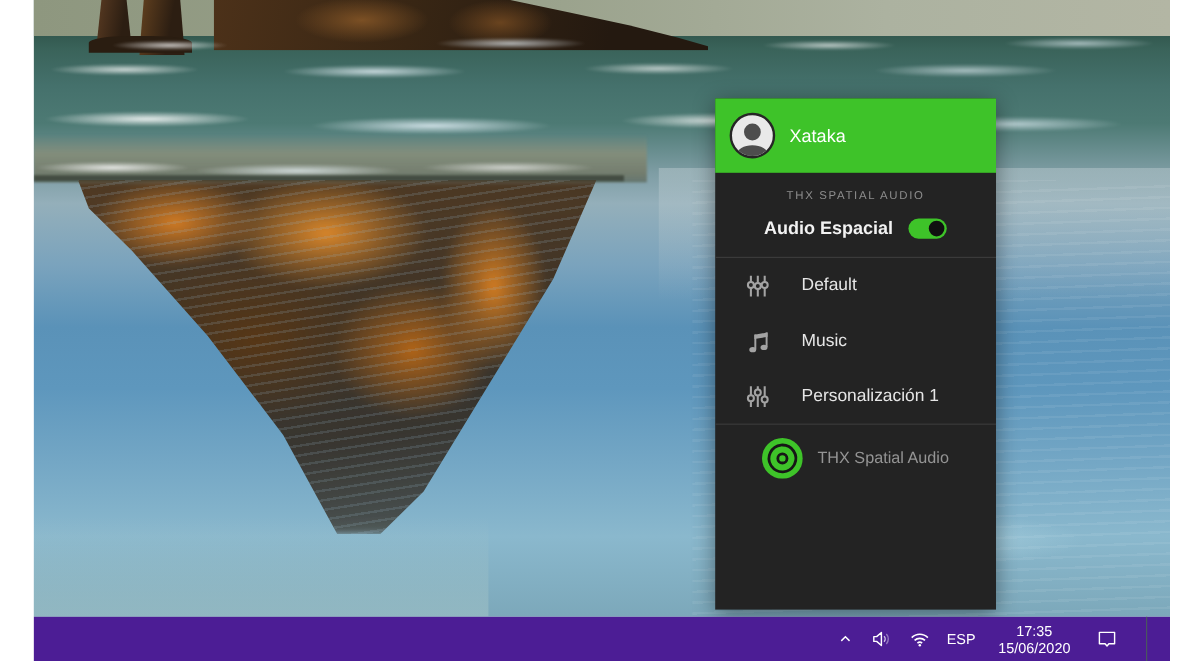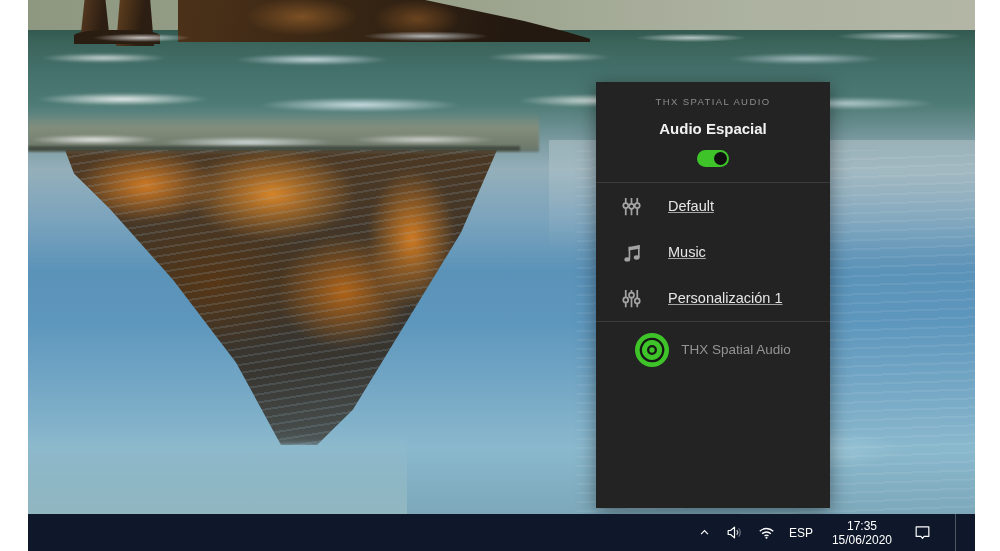--- a/index.html
+++ b/index.html
@@ -84,38 +84,38 @@
   .panel-header { height:62px; background:var(--accent); display:flex; align-items:center; padding:0 12px; cursor:pointer; }
   .avatar { width:38px; height:38px; border-radius:50%; background:#e9e9e9; border:2px solid #262626;
     position:relative; overflow:hidden; flex:0 0 auto; }
   .avatar .head { position:absolute; left:50%; top:7px; transform:translateX(-50%);
     width:14px; height:14px; border-radius:50%; background:#4d4d4d; }
   .avatar .body { position:absolute; left:50%; bottom:-7px; transform:translateX(-50%);
     width:26px; height:16px; border-radius:50% 50% 0 0; background:#4d4d4d; }
   .username { margin-left:12px; font-size:15px; color:#ffffff; }
   .section-title { padding-top:14px; text-align:center; font-size:9.5px; letter-spacing:1.4px; color:#8d8d8d; }
   .toggle-row { display:flex; align-items:center; justify-content:center; gap:13px;
-    padding:13px 0 15px; border-bottom:1px solid #3a3a3a;flex-direction:column; }
+    padding:13px 0 15px; border-bottom:1px solid #3a3a3a; }
   .toggle-label { font-size:15px; font-weight:700; color:#f2f2f2; }
   .toggle { width:32px; height:17px; border-radius:9px; background:#555; position:relative; cursor:pointer; flex:0 0 auto; }
   .toggle.on { background:var(--accent); }
   .toggle .knob { position:absolute; top:2px; left:2px; width:13px; height:13px; border-radius:50%; background:#101010; transition:left .1s; }
   .toggle.on .knob { left:17px; }
   .modes { }
   .mode-row { height:46px; display:flex; align-items:center; padding-left:22px; gap:24px;
-    color:#a3a3a3; cursor:pointer;text-decoration:underline; }
+    color:#a3a3a3; cursor:pointer; }
   .mode-row .mode-icon { width:26px; display:flex; justify-content:center; }
   .mode-label { font-size:14.5px; color:#e6e6e6; }
   .mode-row.active { color:var(--accent); }
   .mode-row.active .mode-label { color:var(--accent); }
   .panel-footer { border-top:1px solid #3a3a3a; height:56px; display:flex; align-items:center; justify-content:center; gap:12px; cursor:pointer; }
   .footer-label { font-size:13.5px; color:#949494; }
 
   
-  .taskbar { position:absolute; left:0; right:0; top:514px; height:37px; background:#0f172a;
+  .taskbar { position:absolute; left:0; right:0; top:514px; height:37px; background:#4c1d95;
     display:flex; justify-content:flex-end; z-index:6; }
   .taskbar button { background:none; border:none; padding:0; display:flex; align-items:center; cursor:pointer; }
   .tray { display:flex; align-items:center; gap:13px; height:100%; }
   .lang { color:#ffffff; font-size:12px; cursor:pointer; }
   .clock { color:#ffffff; font-size:12px; text-align:center; line-height:14px; margin:0 8px 0 6px; cursor:pointer; }
   .tb-divider { width:1px; height:100%; background:#4a5560; margin-left:10px; }
   .show-desktop { width:6px; height:100%; cursor:pointer; }
 </style>
 </head>
 <body>
@@ -136,20 +136,27 @@
     <div class="waterline"></div>
     <div class="reflection"></div>
     <div class="reflection-ripples"></div>
     <div class="haze"></div>
     <div class="streaks"></div>
     <div class="br-light"></div>
     <div class="bl-wash"></div>
   </div>
 
   <div class="panel">
+    <div class="panel-header">
+      <div class="avatar">
+        <div class="head"></div>
+        <div class="body"></div>
+      </div>
+      <div class="username">Xataka</div>
+    </div>
 
     <div class="section-title">THX SPATIAL AUDIO</div>
 
     <div class="toggle-row">
       <span class="toggle-label">Audio Espacial</span>
       <span class="toggle on">
         <span class="knob"></span>
       </span>
     </div>
 

